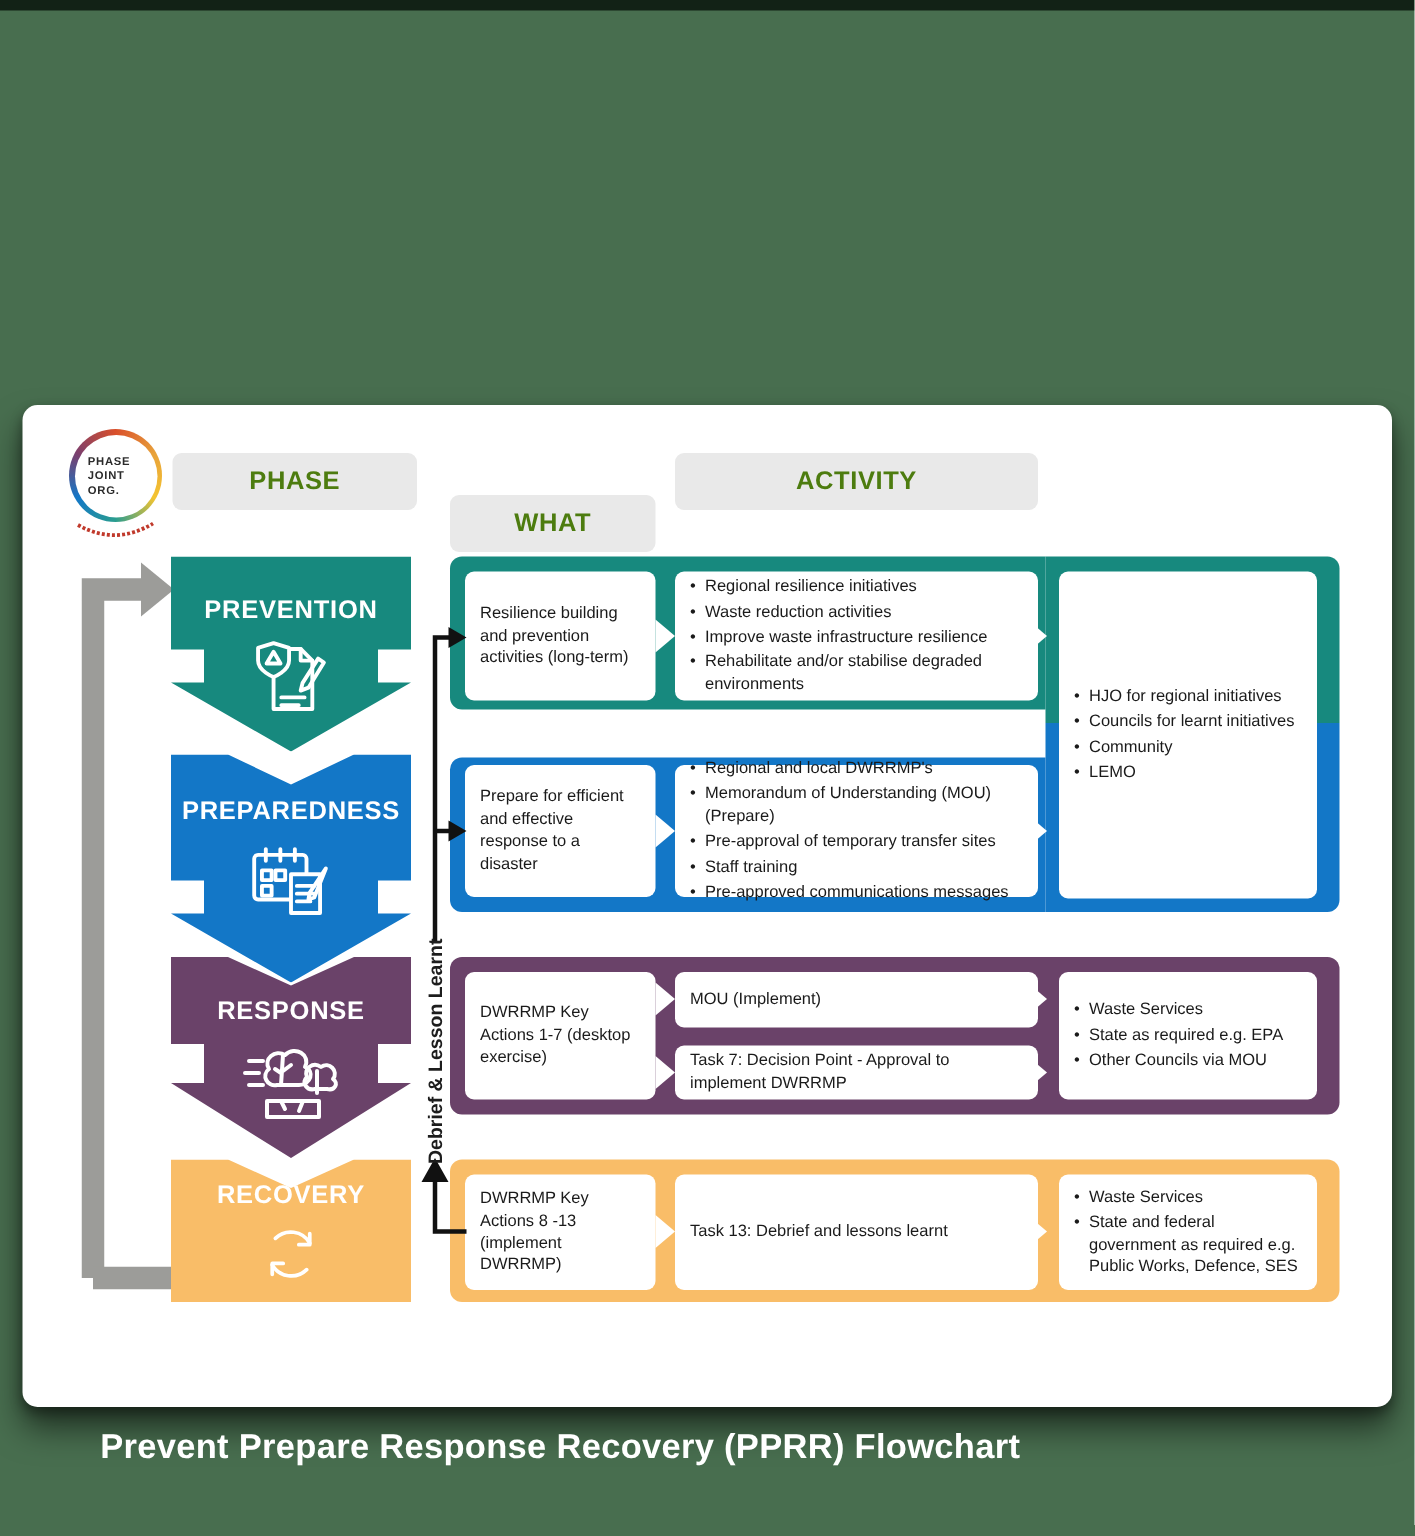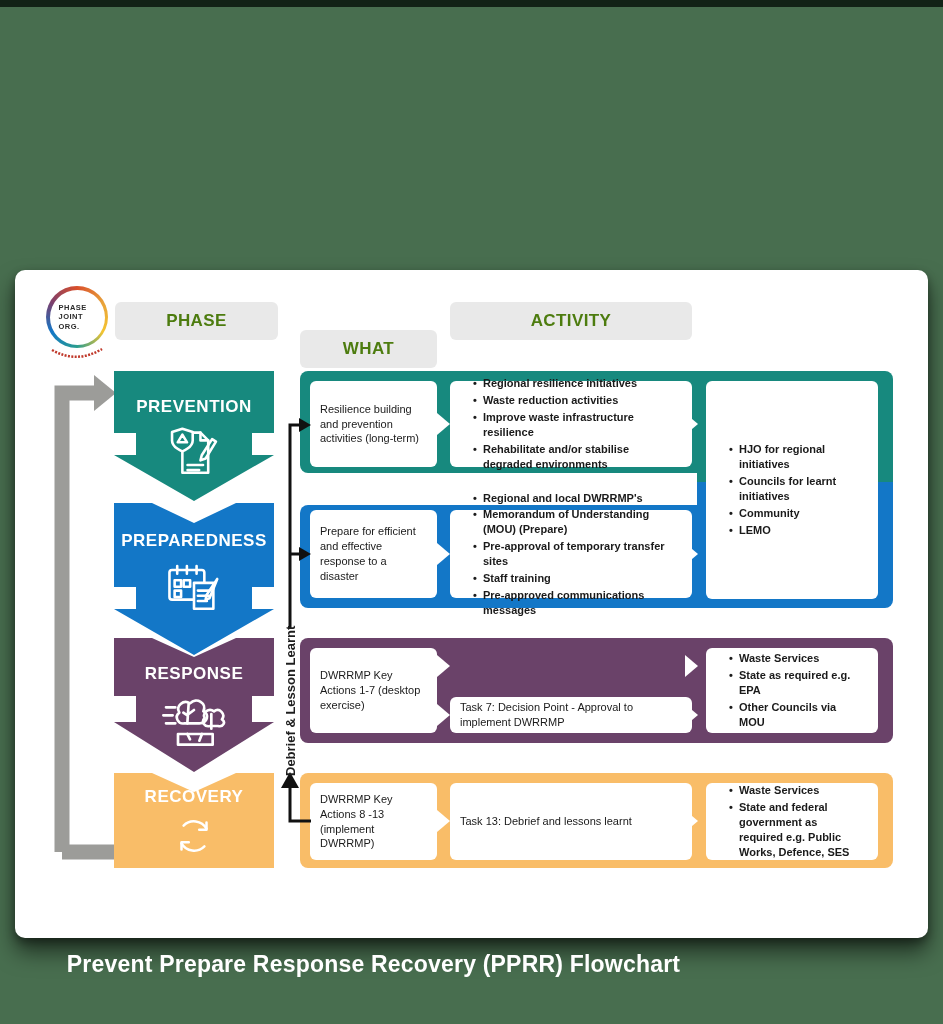--- a/index.html
+++ b/index.html
@@ -29,21 +29,21 @@
   .teal-left{left:285px;top:101px;width:397px;height:102px;background:#17897E;border-radius:8px 0 0 8px;}
   .blue-left{left:285px;top:235px;width:397px;height:103px;background:#1377C7;border-radius:8px 0 0 8px;}
   .who12{left:682px;top:101px;width:196px;height:237px;border-radius:0 8px 8px 0;
          background:linear-gradient(to bottom,#17897E 0 111px,#1377C7 111px);}
   .purple-band{left:285px;top:368px;width:593px;height:105px;background:#6A4269;border-radius:8px;}
   .orange-band{left:285px;top:503px;width:593px;height:95px;background:#F9BD68;border-radius:8px;}
   
   .wbox{position:absolute;z-index:2;background:#fff;border-radius:6px;box-sizing:border-box;
         padding:8px 10px;font-size:11px;color:#1a1a1a;line-height:1.35;
         display:flex;flex-direction:column;justify-content:center;}
-  .wbox ul{margin:13px;padding:0;list-style:none;font-weight:bold;}
+  .wbox ul{margin:0;padding:0;list-style:none;}
   .wbox li{padding-left:10px;position:relative;margin:2px 0;}
   .wbox li:before{content:"•";position:absolute;left:0;top:0;}
   
   .tri{position:absolute;z-index:3;width:0;height:0;border-top:11px solid transparent;
        border-bottom:11px solid transparent;border-left:13px solid #fff;}
   
   .phase{position:absolute;left:99px;width:160px;}
   .phase svg.shape{position:absolute;left:0;top:0;}
   .phase .plabel{position:absolute;left:0;width:160px;text-align:center;color:#fff;
         font-weight:bold;font-size:17px;letter-spacing:.5px;z-index:2;}
@@ -130,20 +130,23 @@
       <li>Regional and local DWRRMP's</li>
       <li>Memorandum of Understanding (MOU) (Prepare)</li>
       <li>Pre-approval of temporary transfer sites</li>
       <li>Staff training</li>
       <li>Pre-approved communications messages</li>
     </ul>
   </div>
 
   <div class="wbox" style="left:295px;top:378px;width:127px;height:85px;">
     <span>DWRRMP Key Actions 1-7 (desktop exercise)</span>
+  </div>
+  <div class="wbox" style="left:435px;top:378px;width:242px;height:37px;">
+    <span>MOU (Implement)</span>
   </div>
   <div class="wbox" style="left:435px;top:427px;width:242px;height:36px;padding:4px 10px;">
     <span>Task 7: Decision Point - Approval to implement DWRRMP</span>
   </div>
   <div class="wbox" style="left:691px;top:378px;width:172px;height:85px;">
     <ul>
       <li>Waste Services</li>
       <li>State as required e.g. EPA</li>
       <li>Other Councils via MOU</li>
     </ul>

